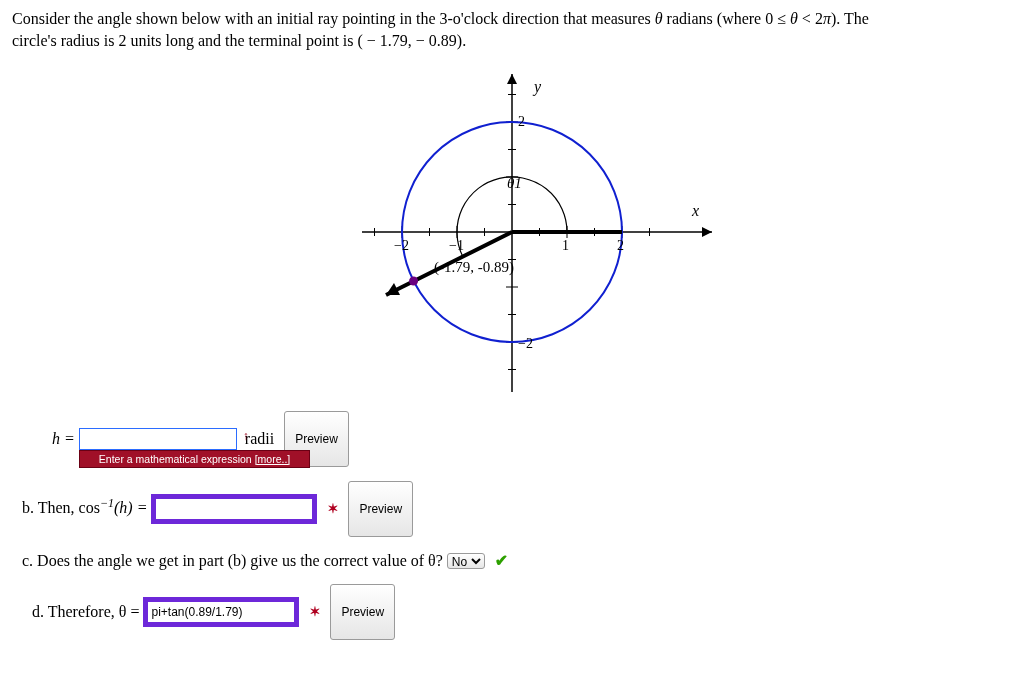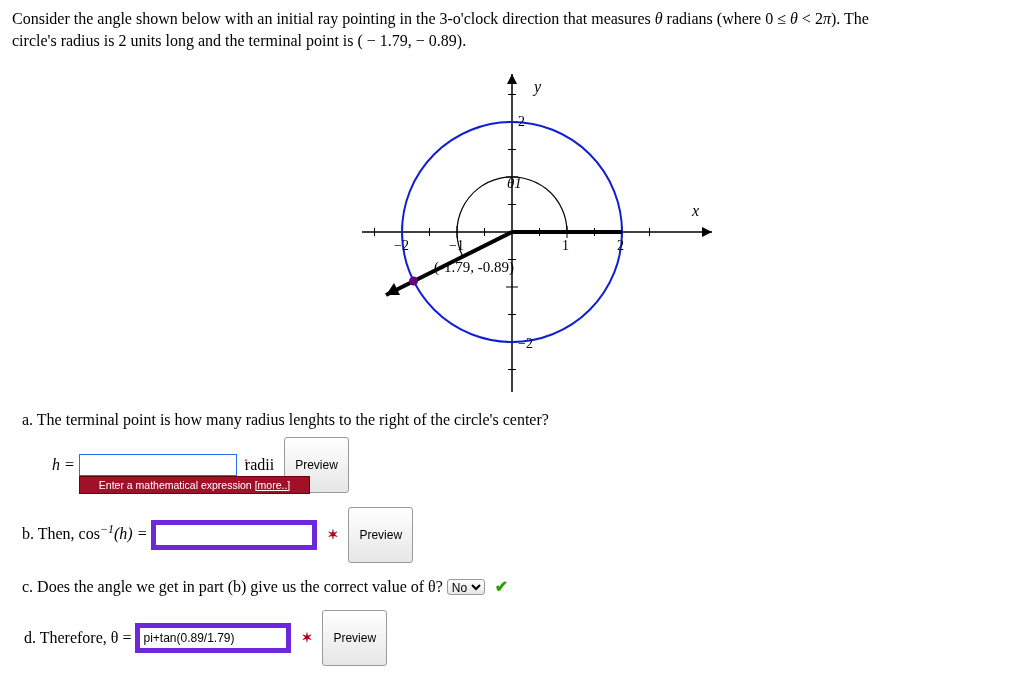--- a/index.html
+++ b/index.html
@@ -20,21 +20,21 @@
   .parts { margin-top: 6px; }
   .part { margin: 10px 0 14px 0; }
   .part-label { margin-left: 10px; }
   .sub-line {
     margin: 8px 0 6px 40px;
     display: flex;
     align-items: center;
     flex-wrap: wrap;
     gap: 4px;
   }
-  .sub-line.partd { margin-left: 12px; }
+  .sub-line.partd { margin-left: 20px; }
   input.ans {
     font-family: Arial, sans-serif;
     font-size: 12px;
     height: 18px;
     border: 5px solid #6d28d9;
     padding: 1px 3px;
     box-sizing: content-box;
     width: 150px;
     vertical-align: middle;
   }
@@ -167,21 +167,20 @@
     <text x="-5" y="-44" font-family="serif" font-style="italic" font-size="15">θ1</text>
 
     <text x="-78" y="40" font-family="serif" font-size="15">(-1.79, -0.89)</text>
   </g>
 </svg>
 </div>
 
 <div class="parts">
 
   <div class="part">
-    <div class="part-label">a.  The terminal point is how many radius lenghts to the right of the circle's center?</div>
     <div class="sub-line">
       <span class="math-var">h =</span>
       <span class="tt-box-wrap">
         <input class="ans focused" type="text" style="">
         <span class="tt-arrow" style="left:auto; right:-12px; top:2px;">↑</span>
         <div class="tooltip">
           <span>Enter a mathematical expression </span><span class="more">[more..]</span>
         </div>
       </span>
       <span class="radii-label">radii</span>

